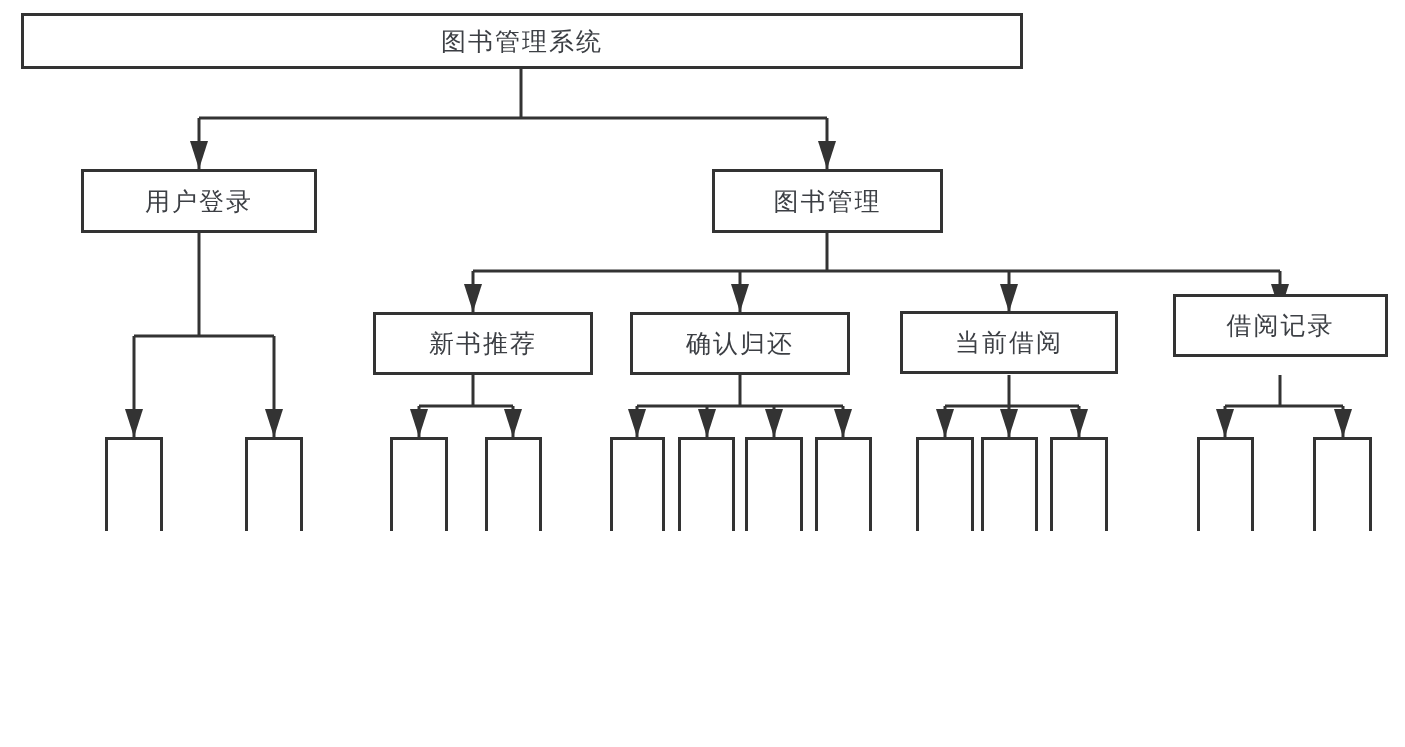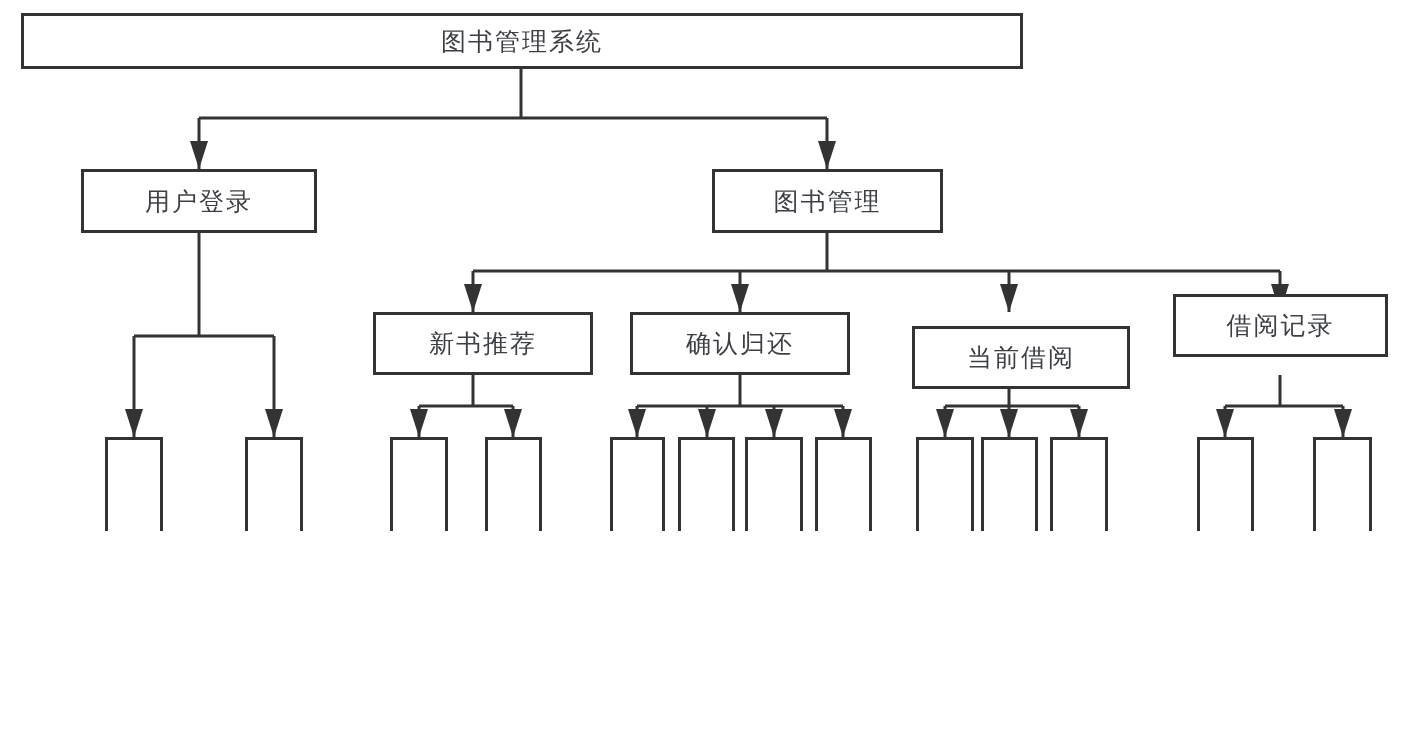--- a/index.html
+++ b/index.html
@@ -114,21 +114,21 @@
     </g>
   </svg>
 
   <div class="box h-box" style="left:21px;top:13px;width:1002px;height:56px;">图书管理系统</div>
 
   <div class="box h-box" style="left:81px;top:169px;width:236px;height:64px;">用户登录</div>
   <div class="box h-box" style="left:712px;top:169px;width:231px;height:64px;">图书管理</div>
 
   <div class="box h-box" style="left:373px;top:312px;width:220px;height:63px;">新书推荐</div>
   <div class="box h-box" style="left:630px;top:312px;width:220px;height:63px;">确认归还</div>
-  <div class="box h-box" style="left:900px;top:326px;width:218px;height:63px;margin-left:12px;">当前借阅</div>
+  <div class="box h-box" style="left:900px;top:311px;width:218px;height:63px;">当前借阅</div>
   <div class="box h-box" style="left:1173px;top:294px;width:215px;height:63px;">借阅记录</div>
 
   <div class="box v-box" style="left:105px;top:437px;width:58px;height:298px;">用户登录</div>
   <div class="box v-box" style="left:245px;top:437px;width:58px;height:298px;">注销登录</div>
 
   <div class="box v-box" style="left:390px;top:437px;width:58px;height:300px;">查询图书</div>
   <div class="box v-box" style="left:485px;top:437px;width:57px;height:300px;">借阅图书</div>
 
   <div class="box v-box" style="left:610px;top:437px;width:55px;height:300px;">查询图书</div>
   <div class="box v-box" style="left:678px;top:437px;width:57px;height:300px;">新增图书（管理员）</div>

